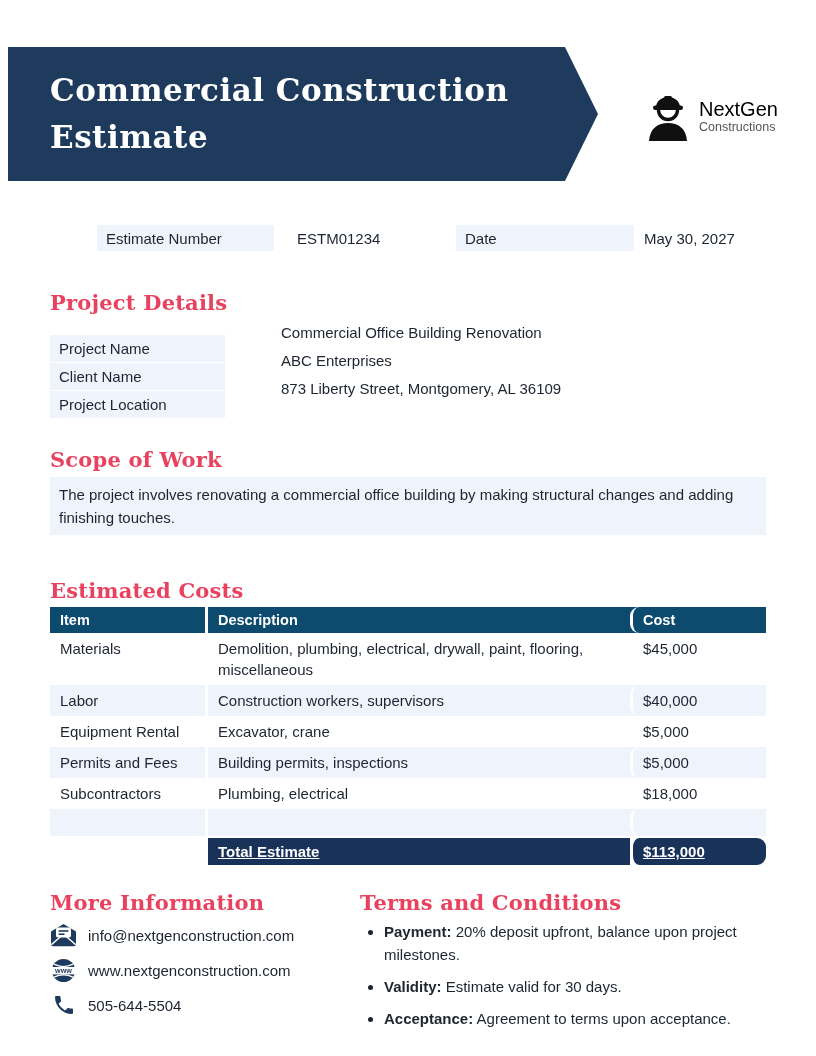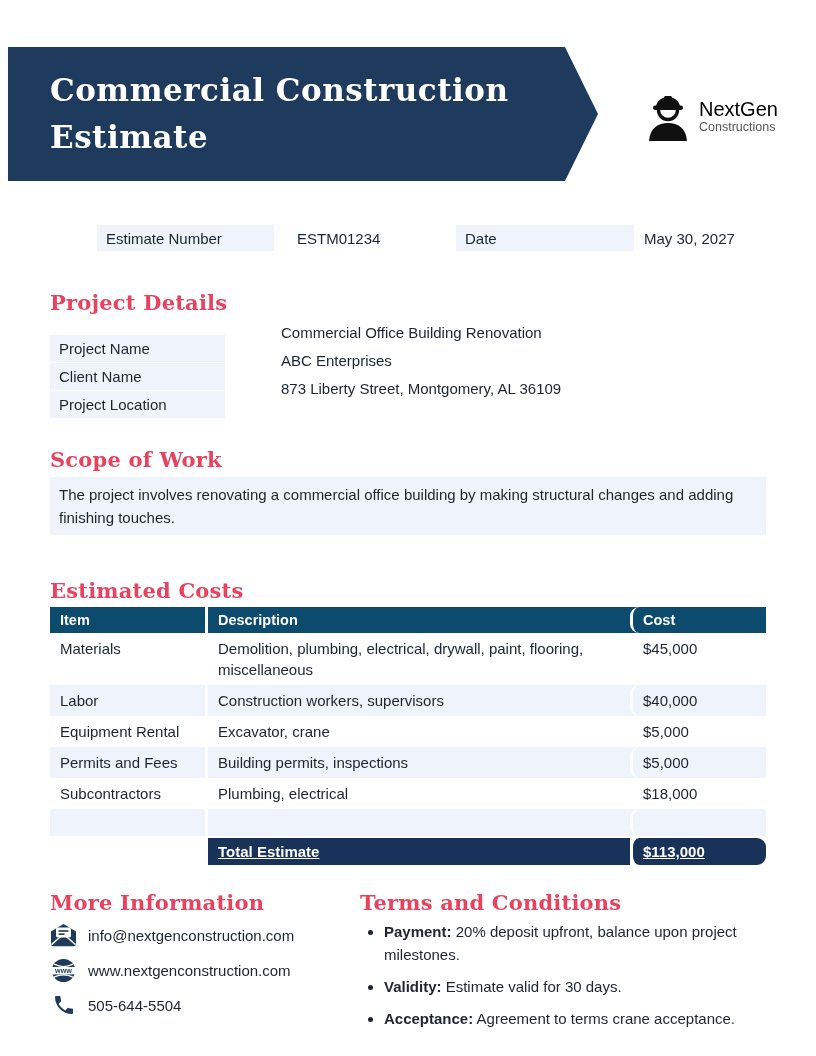--- a/index.html
+++ b/index.html
@@ -252,17 +252,17 @@
       </span>
       <span class="contact-text">505-644-5504</span>
     </div>
   </div>
 
   <div class="sec-heading" style="left:360px;top:890px">Terms and Conditions</div>
   <div class="terms-list">
     <ul>
       <li><b>Payment:</b><span> 20% deposit upfront, balance upon project milestones.</span></li>
       <li><b>Validity:</b><span> Estimate valid for 30 days.</span></li>
-      <li><b>Acceptance:</b><span> Agreement to terms crane acceptance.</span></li>
+      <li><b>Acceptance:</b><span> Agreement to terms upon acceptance.</span></li>
     </ul>
   </div>
 
 </div>
 
 </body></html>

